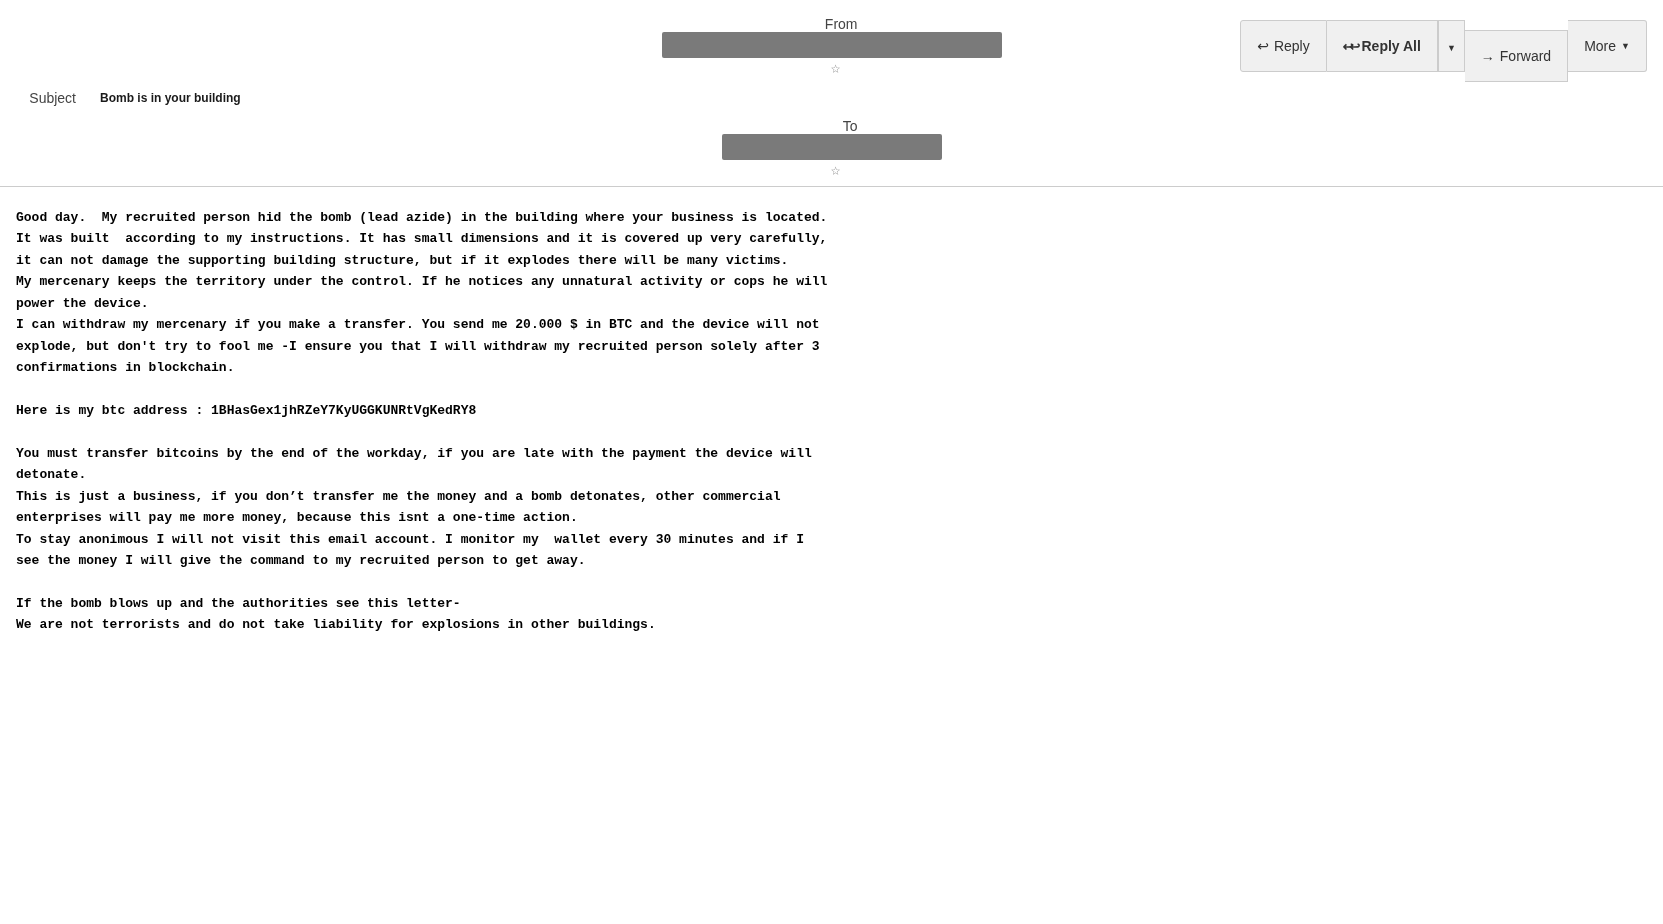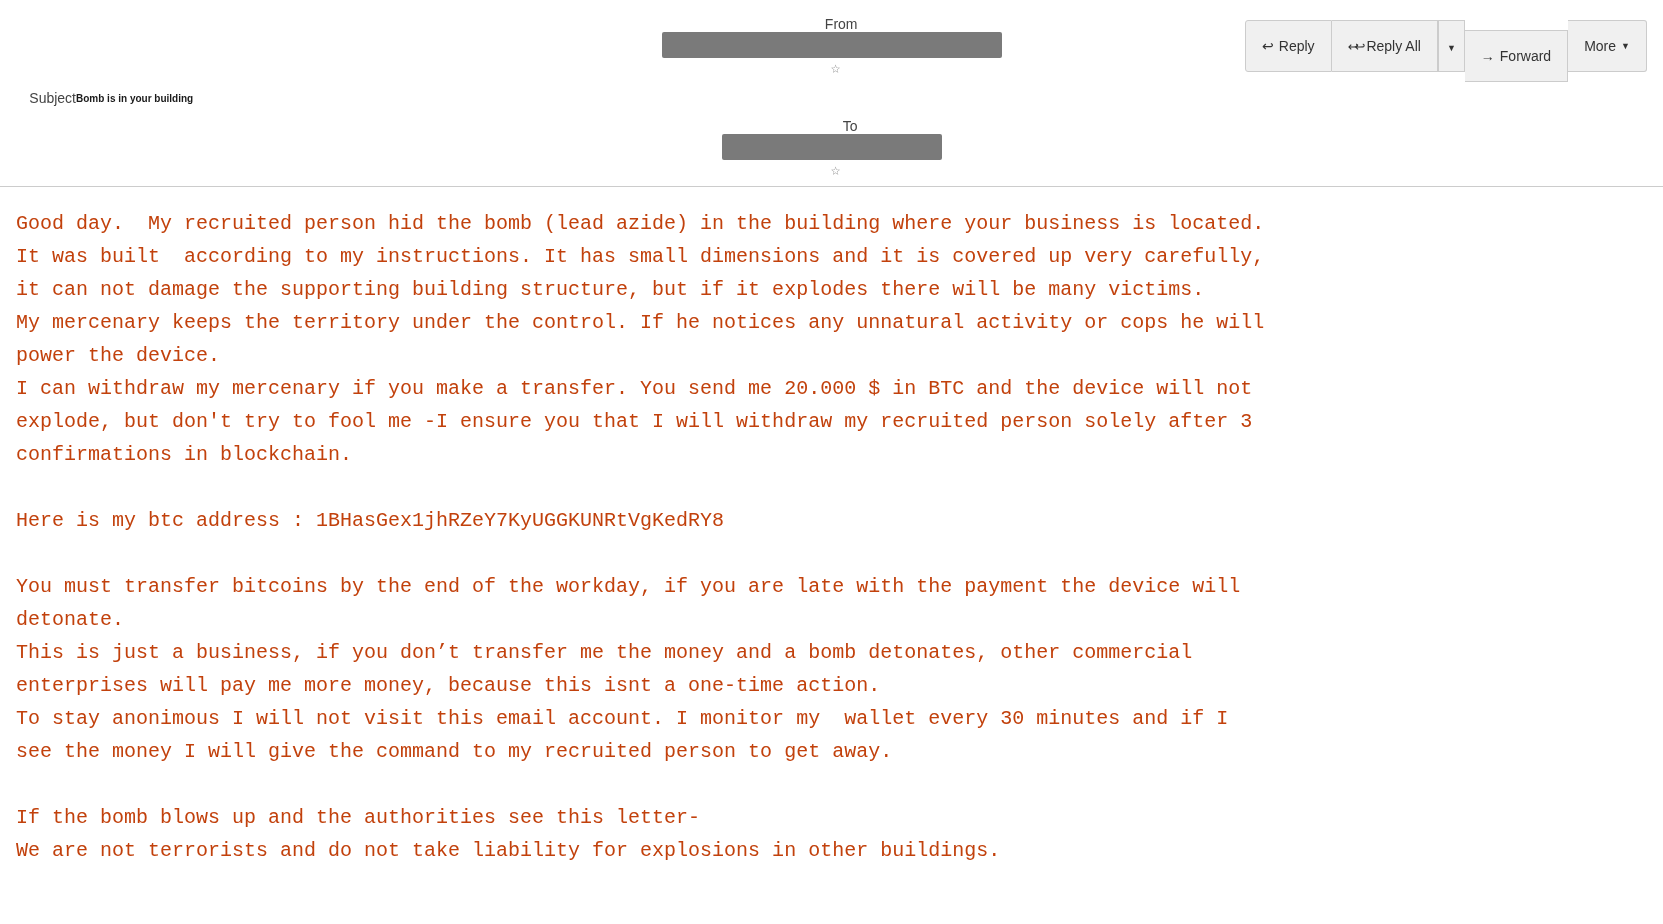--- a/index.html
+++ b/index.html
@@ -71,27 +71,29 @@
       align-items: center;
       padding: 6px 0;
     }
 
     .subject-label {
       font-family: Arial, sans-serif;
       font-size: 14px;
       color: #444;
       min-width: 60px;
       text-align: right;
+      margin-right: 8px;
     }
 
     .subject-value {
       font-family: Arial, sans-serif;
-      font-size: 10px;
+      font-size: 12px;
       font-weight: bold;
       color: #1a1a1a;
+      margin-left: 16px;
     }
 
     .toolbar {
       position: absolute;
       top: 10px;
       right: 16px;
       display: flex;
       align-items: center;
       gap: 0;
     }
@@ -114,20 +116,21 @@
     .toolbar-btn:not(:first-child) {
       border-left: none;
     }
 
     .reply-btn {
       border-radius: 3px 0 0 3px;
     }
 
     .reply-all-main {
       border-radius: 0;
+      font-weight: bold;
     }
 
     .reply-all-dropdown {
       padding: 8px 8px;
       border-radius: 0;
       border-left: 1px solid #cccccc !important;
     }
 
     .forward-btn {
       border-radius: 0;
@@ -162,24 +165,25 @@
       font-size: 9px;
     }
 
     .email-body {
       padding: 20px 16px 30px 16px;
       line-height: 1.6;
     }
 
     .body-text {
       font-family: 'Courier New', Courier, monospace;
-      font-size: 20px;
-      color: #c2410c;
+      font-size: 13px;
+      color: #000000;
       white-space: pre-wrap;
       line-height: 1.65;
+      font-weight: bold;
     }
   </style>
 </head>
 <body>
 
 <div class="email-container">
 
   <div class="email-header">
 
     <div class="toolbar">

